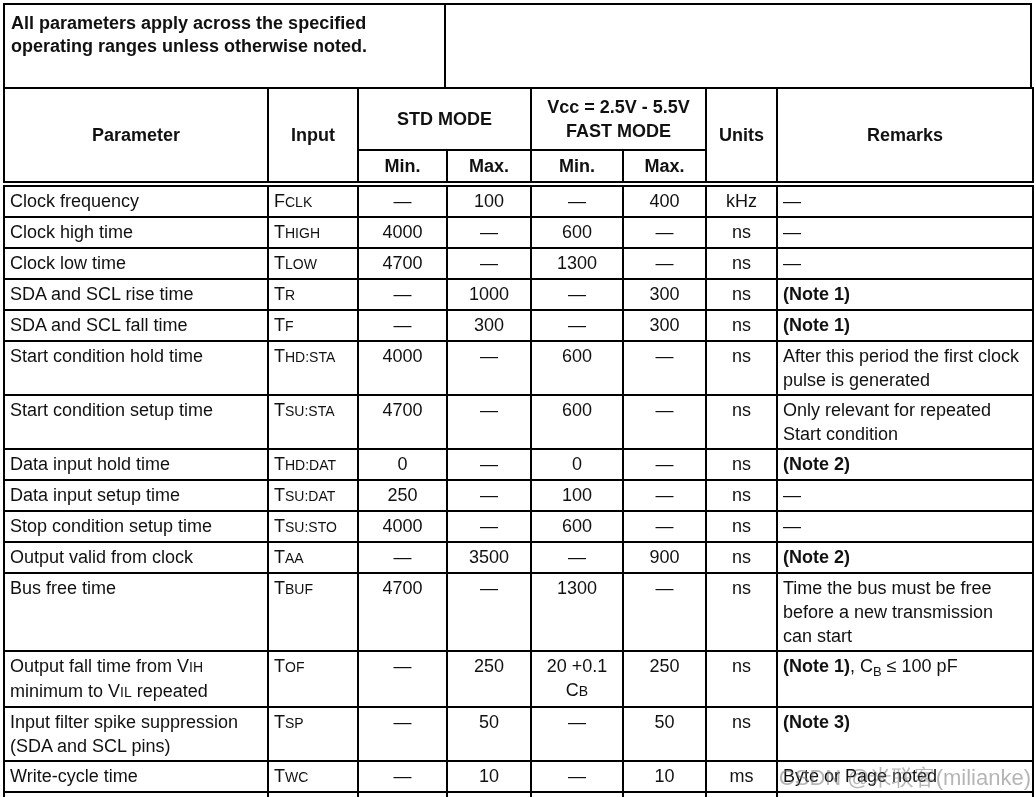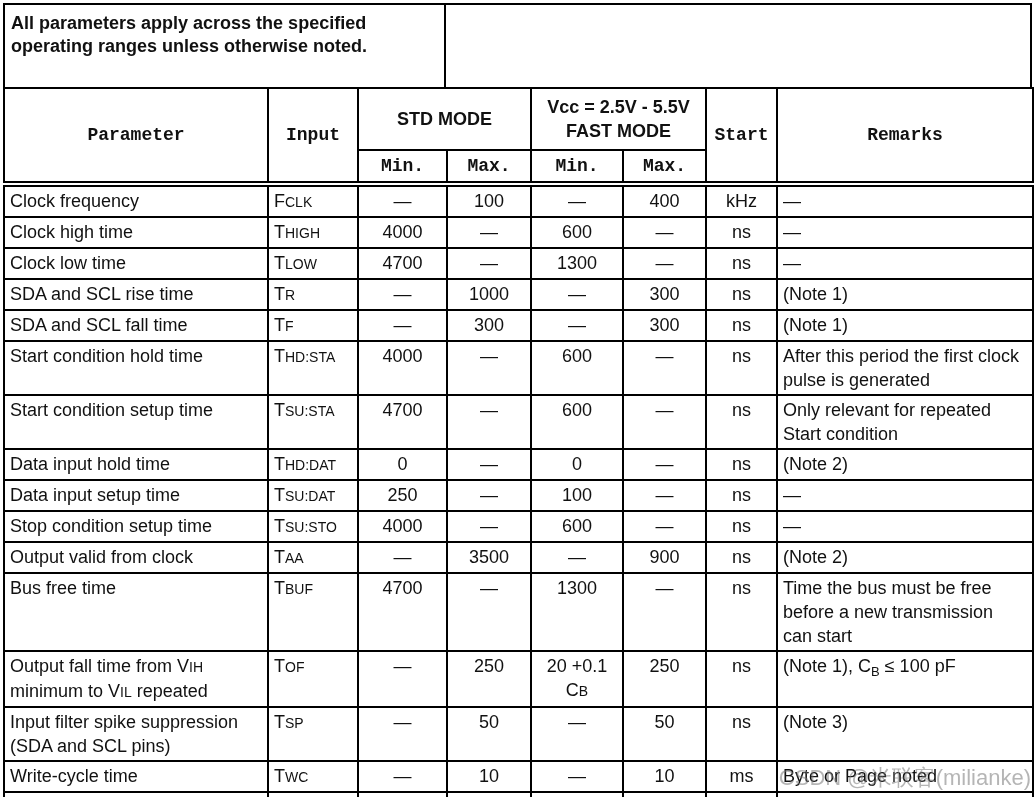--- a/index.html
+++ b/index.html
@@ -13,26 +13,26 @@
   .cond-right { flex: 1; padding: 4px 6px; font-size: 18px; line-height: 23px; }
   .cond-right .ta { margin-left: 52px; }
   .sc { font-size: 14px; }
   
   table { border-collapse: collapse; width: 1029px; table-layout: fixed; }
   td, th { border: 2px solid #000; padding: 0 5px; font-size: 18px; line-height: 24px;
            vertical-align: top; box-sizing: border-box; }
   th { font-weight: bold; text-align: center; vertical-align: middle; }
   thead tr.h1 th { height: 62px; }
   thead tr.h2 th { height: 34px; }
-  thead tr.h2 th, thead tr.h1 th.rs { border-bottom: 6px double #000; font-family: Liberation Mono, monospace; }
+  thead tr.h2 th, thead tr.h1 th.rs { border-bottom: 6px double #000; }
   td.num { text-align: center; }
   td.sym { font-size: 18px; border-radius: 12px; }
   td.sym .sub { font-size: 14px; }
   tbody tr td { padding-top: 2px; padding-bottom: 2px; }
-  .b { font-weight: normal; }
+  .b { font-weight: bold; }
   .watermark { position: absolute; right: 5px; bottom: 4px; font-size: 22px; color: rgba(120,120,120,0.55);
                pointer-events: none; }
   sub.cb { font-size: 13px; vertical-align: -4px; }
 </style>
 </head>
 <body>
 
 <div class="sheet">
   <div class="cond">
     <div class="cond-left">All parameters apply across the specified operating ranges unless otherwise noted.</div>
@@ -51,21 +51,21 @@
     </colgroup>
     <thead>
       <tr class="h1">
         <th rowspan="2" class="rs">Parameter</th>
         <th rowspan="2" class="rs">Input</th>
         <th colspan="2">STD MODE</th>
         <th colspan="2">
             <div>Vcc = 2.5V - 5.5V</div>
             <div>FAST MODE</div>
           </th>
-        <th rowspan="2" class="rs">Start</th>
+        <th rowspan="2" class="rs">Units</th>
         <th rowspan="2" class="rs">Remarks</th>
       </tr>
       <tr class="h2">
         <th>Min.</th>
         <th>Max.</th>
         <th>Min.</th>
         <th>Max.</th>
       </tr>
     </thead>
     <tbody>

